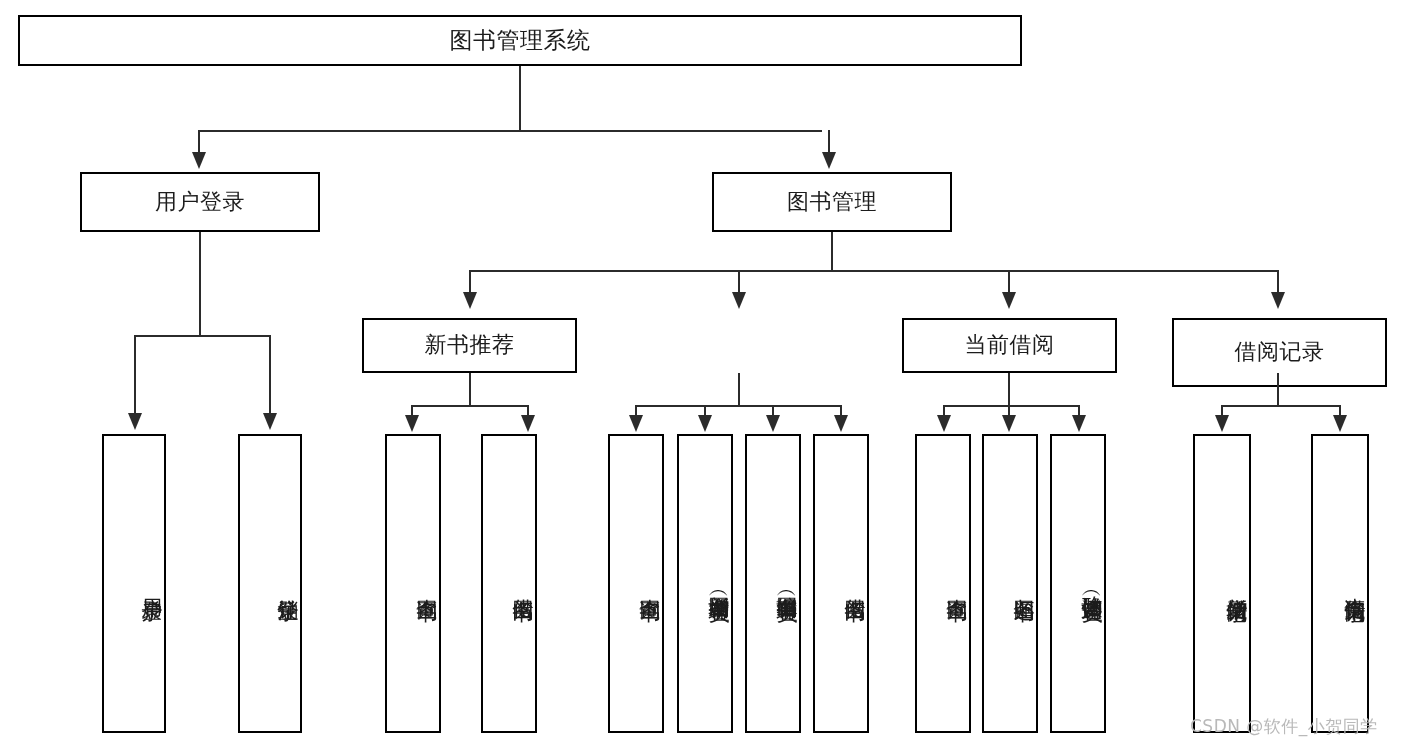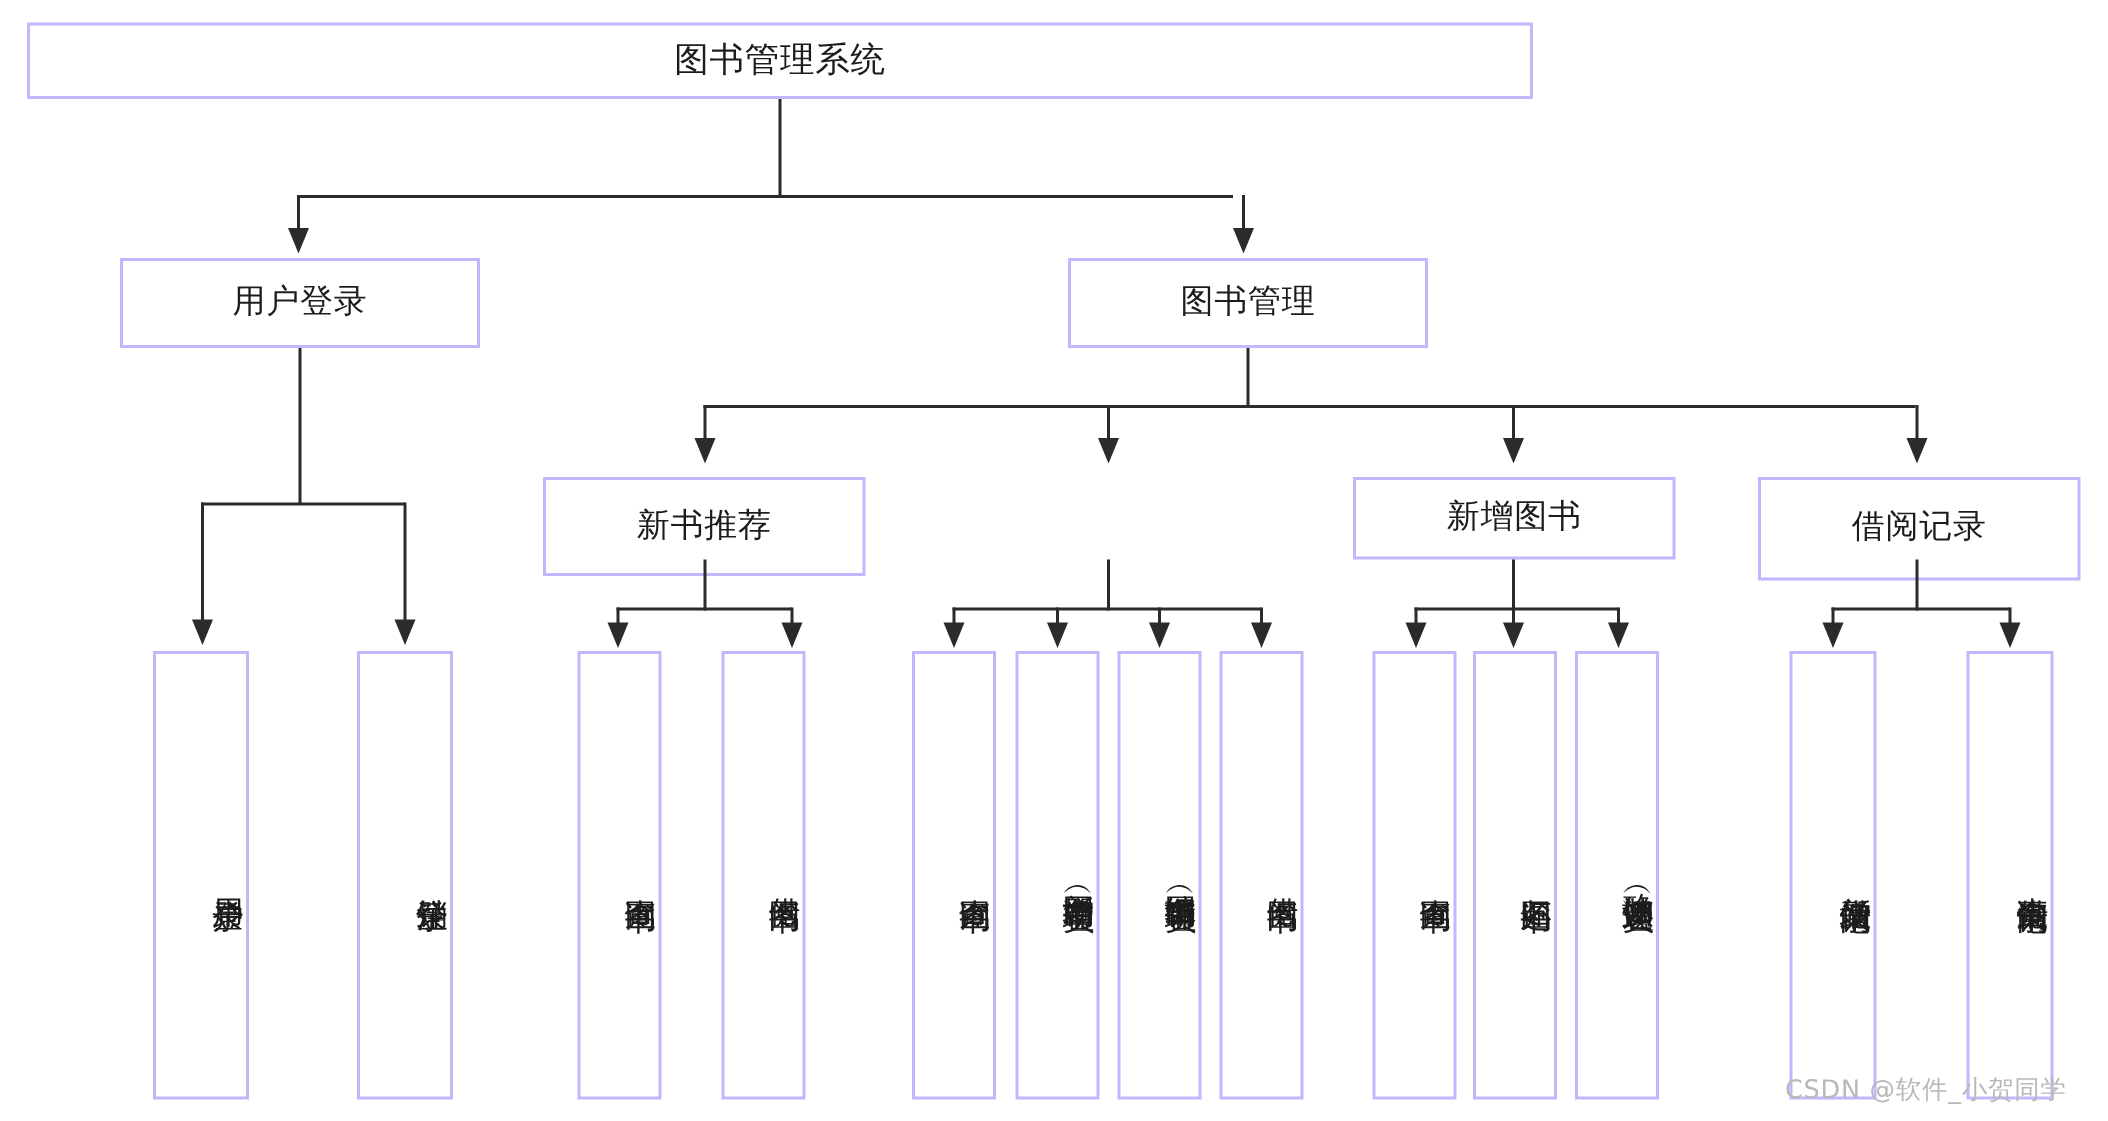--- a/index.html
+++ b/index.html
@@ -13,21 +13,21 @@
   #canvas {
     position: relative;
     width: 1405px;
     height: 747px;
     background: #ffffff;
     overflow: hidden;
   }
   .node {
     position: absolute;
     box-sizing: border-box;
-    border: 2px solid #c4b5fd;
+    border: 2px solid #000000;
     background: #ffffff;
     display: flex;
     align-items: center;
     justify-content: center;
     color: #1c1c1c;
   }
   .node.h {
     font-size: 22px;
     line-height: 1.2;
     letter-spacing: 0.5px;
@@ -107,25 +107,25 @@
   <div class="line hline" style="left:469px; top:270px; width:808px;"></div>
   <div class="line vline" style="left:469px; top:270px; height:24px;"></div>
   <div class="arrow" style="left:463px; top:292px;"></div>
   <div class="line vline" style="left:738px; top:270px; height:24px;"></div>
   <div class="arrow" style="left:732px; top:292px;"></div>
   <div class="line vline" style="left:1008px; top:270px; height:24px;"></div>
   <div class="arrow" style="left:1002px; top:292px;"></div>
   <div class="line vline" style="left:1277px; top:270px; height:24px;"></div>
   <div class="arrow" style="left:1271px; top:292px;"></div>
 
-  <div class="node h" style="left:362px; top:318px; width:215px; height:66px;">
+  <div class="node h" style="left:362px; top:318px; width:215px; height:55px;">
     <span>新书推荐</span>
   </div>
   <div class="node h" style="left:902px; top:318px; width:215px; height:55px;">
-    <span>新增图书</span>
+    <span>当前借阅</span>
   </div>
   <div class="node h" style="left:1172px; top:318px; width:215px; height:69px;">
     <span>借阅记录</span>
   </div>
 
   <div class="line vline" style="left:469px; top:373px; height:34px;"></div>
   <div class="line hline" style="left:411px; top:405px; width:117px;"></div>
   <div class="line vline" style="left:411px; top:405px; height:12px;"></div>
   <div class="arrow" style="left:405px; top:415px;"></div>
   <div class="line vline" style="left:527px; top:405px; height:12px;"></div>

